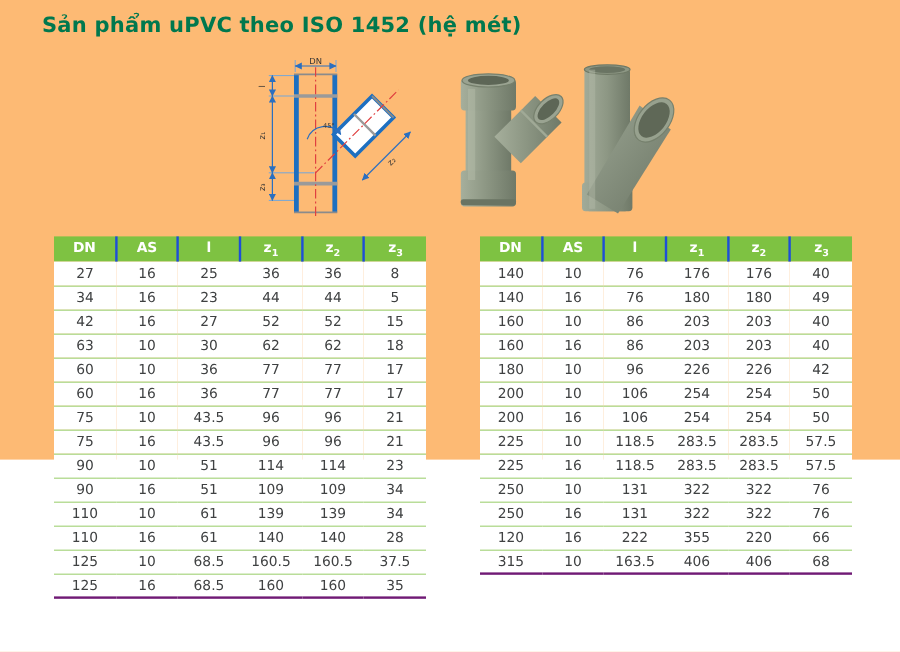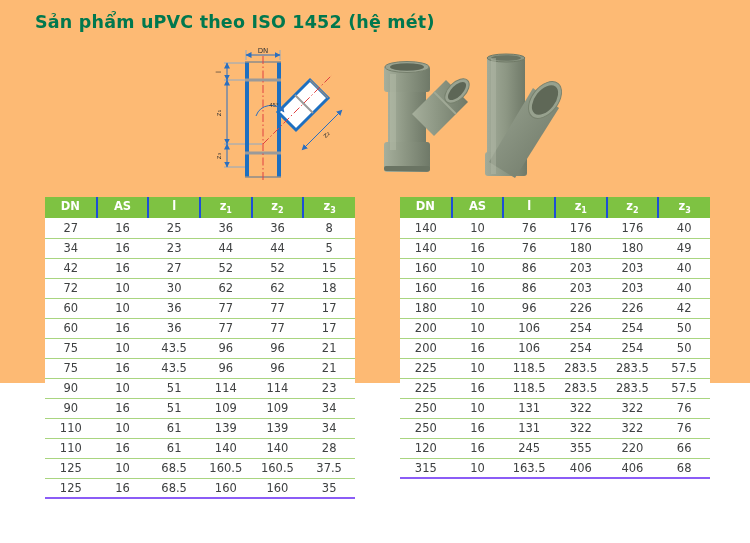--- a/index.html
+++ b/index.html
@@ -24,21 +24,21 @@
   table.data { position:absolute; top:197px; width:310px; border-collapse:collapse;
     table-layout:fixed; font-size:11.5px; color:#3f4142; }
   table.data.left  { left:45px; }
   table.data.right { left:400px; }
   table.data th { background:#7ec242; color:#ffffff; font-weight:bold;
     font-size:11.5px; height:21px; text-align:center; border-left:2px solid #1d4ed8; }
   table.data th:first-child { border-left:none; }
   table.data th sub { font-size:8px; }
   table.data td { height:20px; text-align:center; border-bottom:1px solid #a9d580;
     background:#ffffff; }
-  table.data tbody tr:last-child td { border-bottom:2px solid #8b5cf6; }
+  table.data tbody tr:last-child td { border-bottom:2px solid #701a75; }
 </style>
 </head>
 <body>
 
 <div id="page">
 
   <div class="page-title">Sản phẩm uPVC theo ISO 1452 (hệ mét)</div>
 
 
   <svg class="diagram" width="142" height="138" viewBox="0 0 142 138">
@@ -167,21 +167,21 @@
         </tr>
         <tr>
           <td>42</td>
           <td>16</td>
           <td>27</td>
           <td>52</td>
           <td>52</td>
           <td>15</td>
         </tr>
         <tr>
-          <td>72</td>
+          <td>63</td>
           <td>10</td>
           <td>30</td>
           <td>62</td>
           <td>62</td>
           <td>18</td>
         </tr>
         <tr>
           <td>60</td>
           <td>10</td>
           <td>36</td>
@@ -360,21 +360,21 @@
           <td>250</td>
           <td>16</td>
           <td>131</td>
           <td>322</td>
           <td>322</td>
           <td>76</td>
         </tr>
         <tr>
           <td>120</td>
           <td>16</td>
-          <td>245</td>
+          <td>222</td>
           <td>355</td>
           <td>220</td>
           <td>66</td>
         </tr>
         <tr>
           <td>315</td>
           <td>10</td>
           <td>163.5</td>
           <td>406</td>
           <td>406</td>

